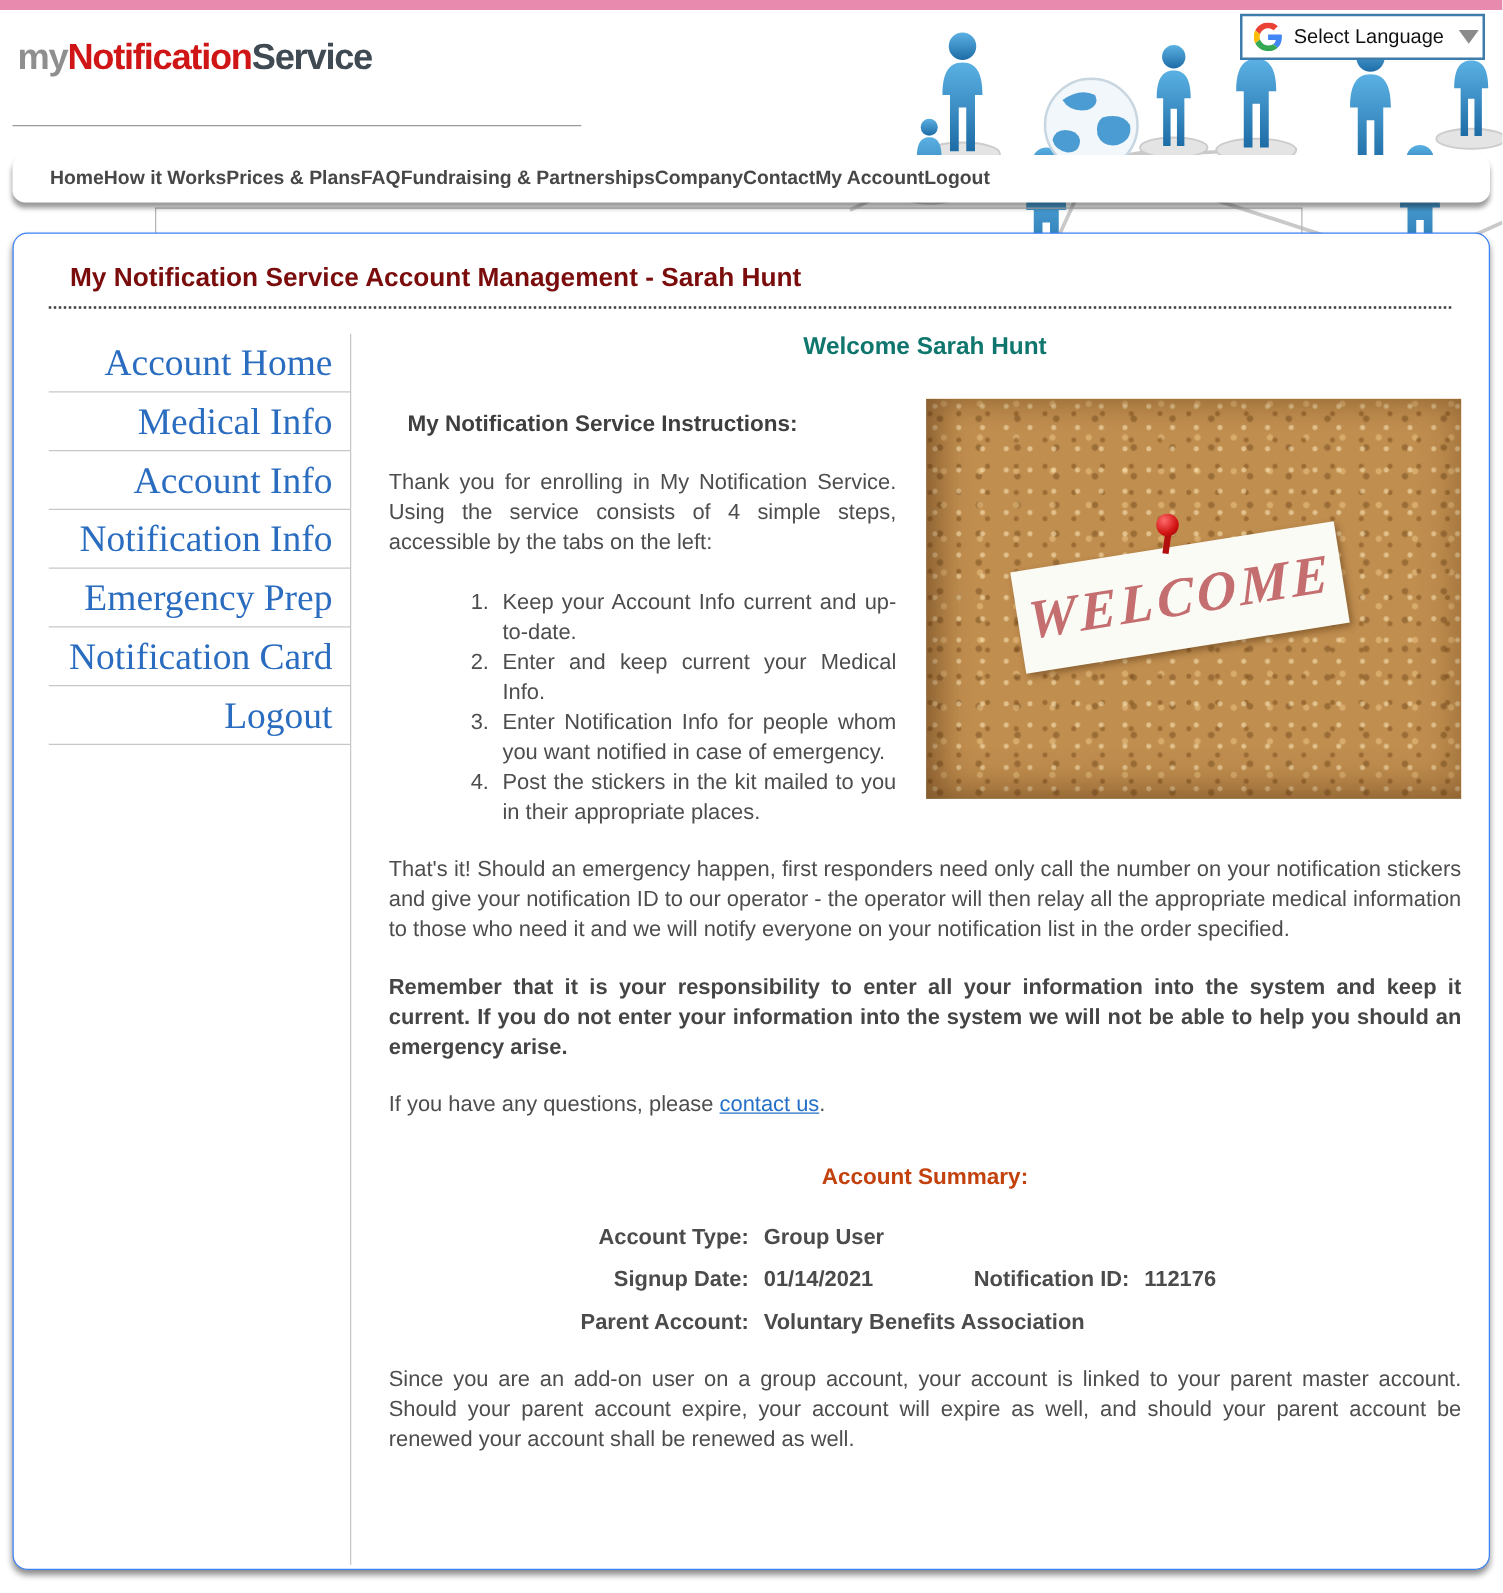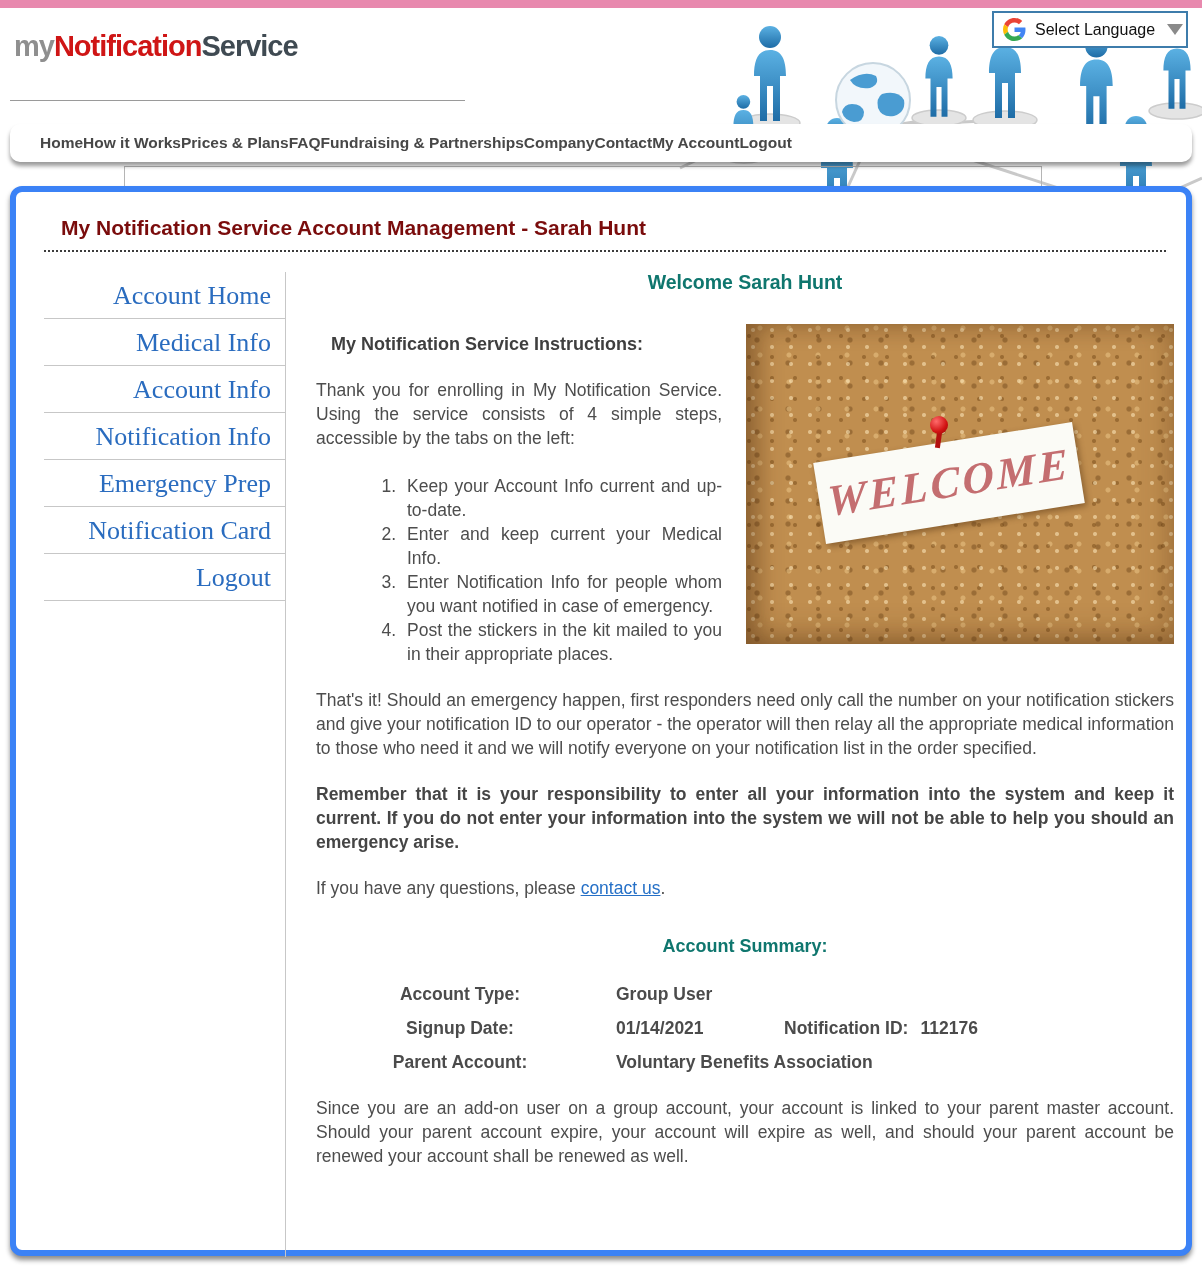--- a/index.html
+++ b/index.html
@@ -33,28 +33,28 @@
   .navbar { position:absolute; left:10px; top:124px; width:1182px; height:38px; background:#fff;
             border-radius:10px; box-shadow:0 4px 4px rgba(0,0,0,.4); display:flex; align-items:center;
             padding:0 30px; z-index:4; }
   .nav-item { font-size:15.5px; font-weight:bold; color:#474747; white-space:nowrap; cursor:pointer; }
 
   
   .inner-box { position:absolute; left:124px; top:166px; width:918px; height:60px; border:1px solid #b5b5b5; z-index:2; }
 
   
   .panel { position:absolute; left:10px; top:186px; width:1182px; height:1070px; background:#fff;
-           border:6px solid #3b82f6; border-radius:12px; box-shadow:0 4px 5px rgba(0,0,0,.45); z-index:5; }
+           border:1px solid #3b82f6; border-radius:12px; box-shadow:0 4px 5px rgba(0,0,0,.45); z-index:5; }
   .page-title { position:absolute; left:45px; top:24px; font-size:21px; font-weight:bold; color:#7a0c0c; }
   .title-rule { position:absolute; left:28px; top:58px; width:1122px; border-bottom:2px dotted #3c3c3c; }
 
   
   .sidebar { position:absolute; left:28px; top:80px; width:242px; height:985px; border-right:1px solid #c7c7c7; }
   .side-item { height:47px; line-height:47px; text-align:right; padding-right:14px; border-bottom:1px solid #c7c7c7;
-               font-family:"Liberation Serif","DejaVu Serif",serif; font-size:26px; color:#2a6cbf; cursor:pointer;
+               font-family:"Liberation Serif","DejaVu Serif",serif; font-size:30px; color:#2a6cbf; cursor:pointer;
                white-space:nowrap; }
 
   
   .content { position:absolute; left:300px; top:78px; width:858px; color:#4d4d4d; font-size:17.5px; line-height:24px; }
   .welcome-h { text-align:center; font-size:19.5px; font-weight:bold; color:#0f766e; }
   .instructions-h { margin:38px 0 0 15px; font-size:18px; font-weight:bold; color:#3f3f3f; }
   .content p { text-align:justify; margin-top:22px; }
   .content p.no-just { text-align:left; }
   .bold-p { font-weight:bold; color:#454545; }
   .content ol { margin-top:24px; padding-left:85px; }
@@ -77,24 +77,24 @@
           transform:rotate(-9deg); box-shadow:2px 3px 6px rgba(70,40,10,.45);
           display:flex; align-items:center; justify-content:center; }
   .note-text { font-size:44px; font-weight:bold; font-style:italic; letter-spacing:3px; color:#c46e70;
                font-family:"Liberation Serif","DejaVu Serif",serif; transform:skewX(-6deg); }
   .pin { position:absolute; left:182px; top:92px; width:20px; height:34px; }
   .pin .stem { position:absolute; left:8px; top:16px; width:5px; height:16px; background:#b30f0f; transform:rotate(8deg); }
   .pin .head { position:absolute; left:2px; top:0; width:18px; height:18px; border-radius:50%;
                background:radial-gradient(circle at 35% 30%, #ff6b6b, #d11212 60%, #8f0a0a); }
 
   
-  .summary-h { text-align:center; font-weight:bold; color:#0f766e; margin-top:34px; font-size:18px; }
+  .summary-h { text-align:center; font-weight:bold; color:#c2410c; margin-top:34px; font-size:18px; }
   .sum-rows { margin-top:24px; font-weight:bold; color:#4b4b4b; }
   .sum-row { margin-top:10px; white-space:nowrap; }
-  .sum-label { display:inline-block; width:300px; text-align:center; padding-right:12px; }
+  .sum-label { display:inline-block; width:300px; text-align:right; padding-right:12px; }
   .sum-val-fixed { display:inline-block; width:168px; }
   .sum-label2 { display:inline-block; padding-right:12px; }
 </style>
 </head>
 <body>
 
 <div class="stage">
 
   <div class="pink-bar"></div>
 

